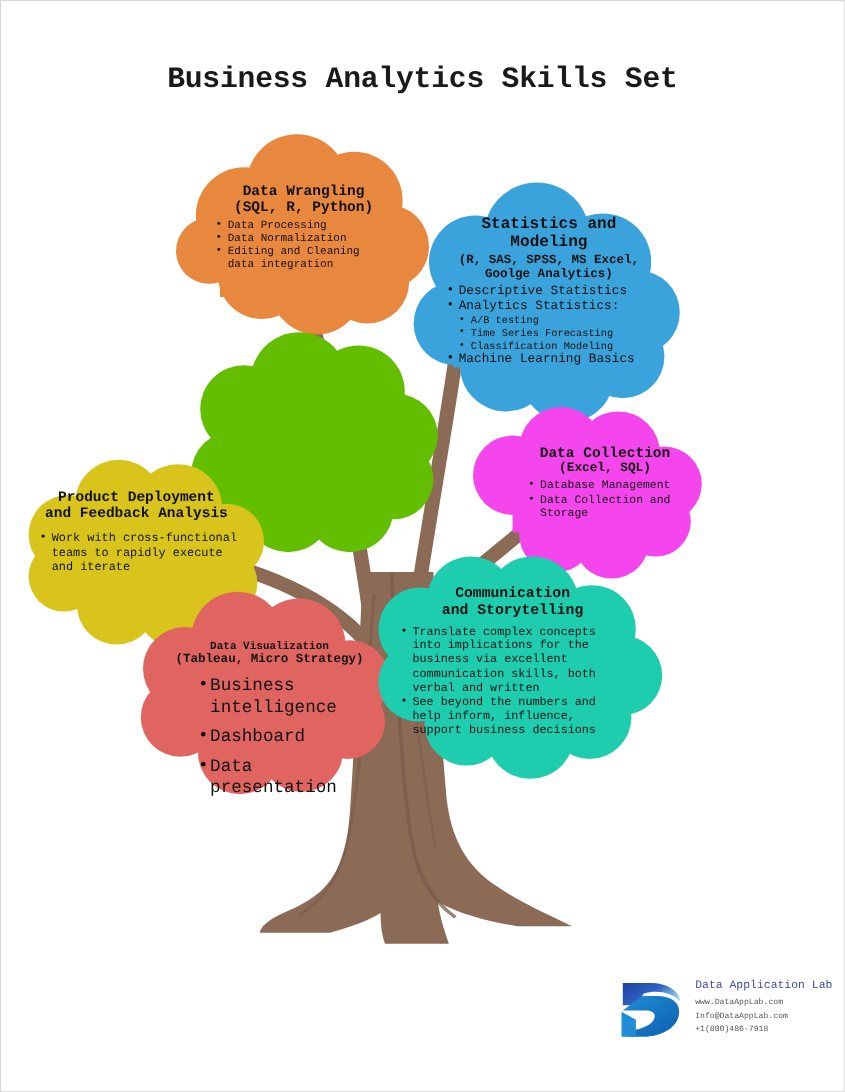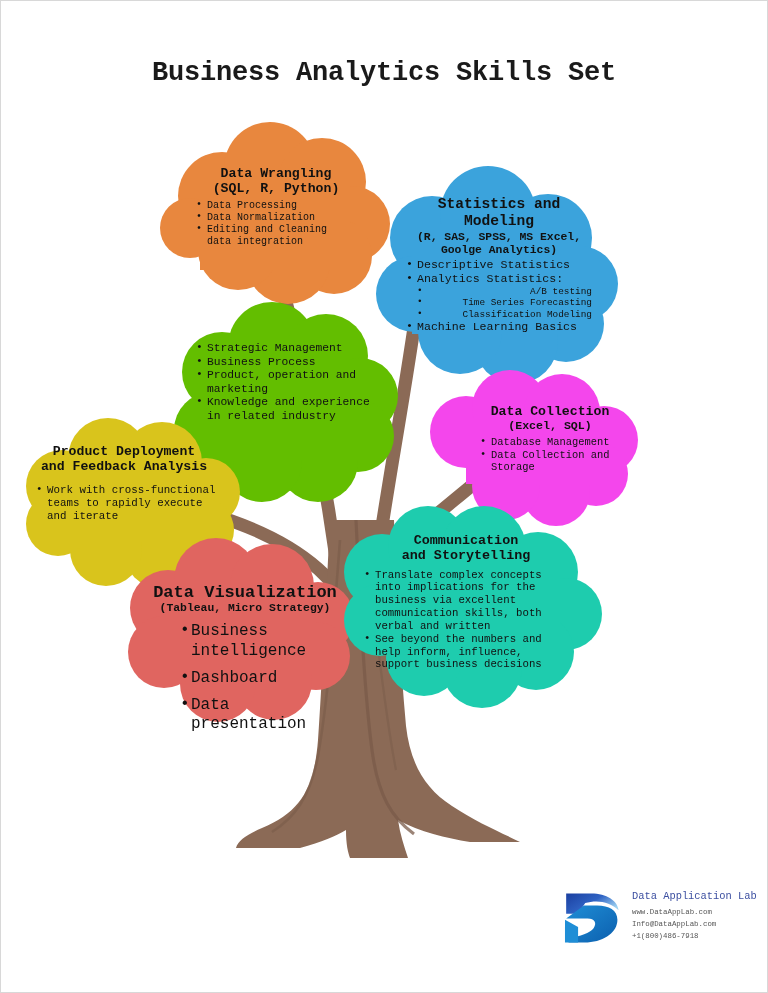--- a/index.html
+++ b/index.html
@@ -33,37 +33,37 @@
 
   
   #tx-wrangling{left:196px;top:166px;width:160px;font-size:12.3px;}
   #tx-wrangling .ct-head{font-size:13.2px;}
   #tx-wrangling ul{margin-top:4px;font-size:10px;}
 
   #tx-stats{left:406px;top:196px;width:186px;}
   #tx-stats .ct-head{font-size:14.6px;}
   #tx-stats .ct-sub{font-size:11.4px;margin-top:2px;}
   #tx-stats ul{margin-top:1px;font-size:11.6px;}
-  #tx-stats ul li.sub{font-size:9.4px;text-align:right;}
+  #tx-stats ul li.sub{font-size:9.4px;}
 
   #tx-domain{left:196px;top:338px;width:180px;}
   #tx-domain .ct-head{font-size:13.2px;}
   #tx-domain ul{margin-top:4px;font-size:11.3px;}
 
   #tx-collection{left:466px;top:404px;width:168px;}
   #tx-collection .ct-head{font-size:13.2px;}
   #tx-collection .ct-sub{font-size:11.6px;}
   #tx-collection ul{margin-top:4px;font-size:10.4px;padding-left:14px;}
 
   #tx-deploy{left:28px;top:444px;width:192px;}
   #tx-deploy .ct-head{font-size:13.2px;}
   #tx-deploy ul{margin-top:10px;font-size:10.8px;padding-left:8px;}
 
   #tx-viz{left:150px;top:583px;width:190px;}
-  #tx-viz .ct-head{font-size:17px;text-align:center;}
+  #tx-viz .ct-head{font-size:10px;text-align:center;}
   #tx-viz .ct-sub{font-size:11.4px;}
   #tx-viz ul{margin-top:7px;font-size:16px;padding-left:30px;}
   #tx-viz ul li{margin-bottom:8px;}
 
   #tx-comm{left:364px;top:533px;width:204px;}
   #tx-comm .ct-head{font-size:13.4px;}
   #tx-comm ul{margin-top:5px;font-size:10.7px;}
 
   
   #footer{position:absolute;left:560px;top:886px;width:196px;height:70px;}
@@ -223,26 +223,20 @@
       <li>Descriptive Statistics</li>
       <li>Analytics Statistics:</li>
       <li class="sub">A/B testing</li>
       <li class="sub">Time Series Forecasting</li>
       <li class="sub">Classification Modeling</li>
       <li>Machine Learning Basics</li>
     </ul>
   </div>
 
   <div class="cloud-text" id="tx-domain">
-    <ul class="bul">
-      <li>Strategic Management</li>
-      <li>Business Process</li>
-      <li>Product, operation and marketing</li>
-      <li>Knowledge and experience in related industry</li>
-    </ul>
   </div>
 
   <div class="cloud-text" id="tx-collection">
     <div class="ct-head">
       <div>Data Collection</div>
     </div>
     <div class="ct-sub">
       <div>(Excel, SQL)</div>
     </div>
     <ul class="bul">

